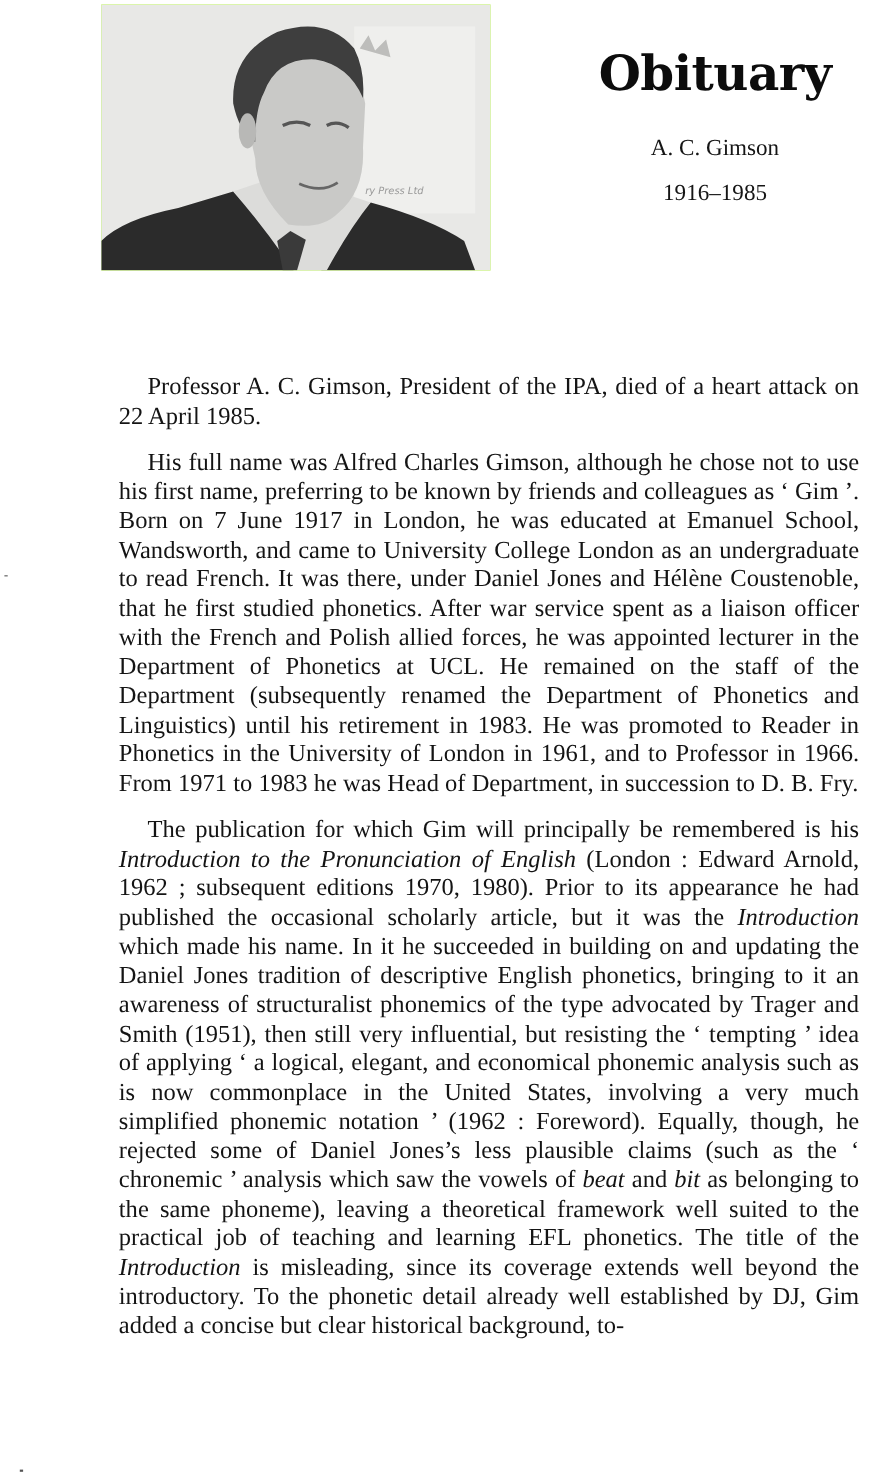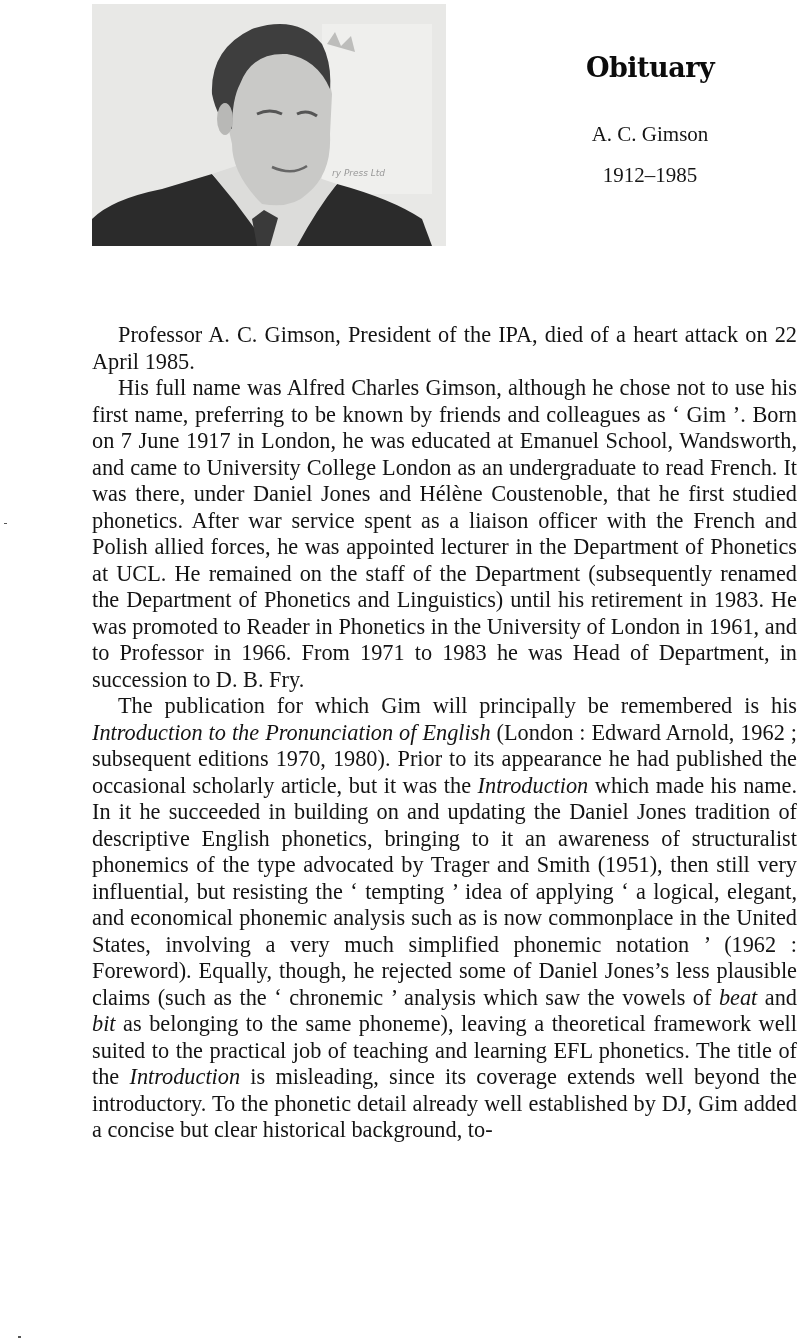--- a/index.html
+++ b/index.html
@@ -28,21 +28,21 @@
     .title-block {
       position: absolute;
       left: 520px;
       top: 48px;
       width: 260px;
       text-align: center;
     }
     .title {
       font-family: "DejaVu Serif", "Liberation Serif", serif;
       font-weight: bold;
-      font-size: 27px;
+      font-size: 44px;
       line-height: 40px;
       letter-spacing: -0.5px;
       margin: 0;
       color: #0c0c0c;
     }
     .subtitle-line {
       font-family: "Liberation Serif", "DejaVu Serif", serif;
       font-size: 21px;
       line-height: 41px;
       color: #151515;
@@ -53,21 +53,21 @@
       left: 92px;
       top: 322px;
       width: 705px;
       font-family: "Liberation Serif", "DejaVu Serif", serif;
       font-size: 22.3px;
       line-height: 26.5px;
       text-align: justify;
       color: #141414;
     }
     .body-text p {
-      margin: 0;
+      margin: 16px;
       text-indent: 26px;
       hyphens: manual;
     }
     .body-text em { }
     .margin-mark {
       position: absolute;
       background: #555;
     }
   </style>
 </head>
@@ -97,21 +97,21 @@
 
     <path d="M180 163 Q200 172 215 162" stroke="#666" stroke-width="2.5" fill="none"></path>
     <text x="240" y="172" font-size="9" fill="#999" font-family="DejaVu Sans, sans-serif" font-style="italic">ry Press Ltd</text>
   </svg>
 </div>
 
 <div class="title-block">
   <h1 class="title">Obituary</h1>
   <div class="sub-gap"></div>
   <div class="subtitle-line">A. C. Gimson</div>
-  <div class="subtitle-line">1912–1985</div>
+  <div class="subtitle-line">1916–1985</div>
 </div>
 
 <div class="body-text">
   <p><span>Professor A. C. Gimson, President of the IPA, died of a heart attack on 22 April 1985.</span></p>
   <p><span>His full name was Alfred Charles Gimson, although he chose not to use his first name, preferring to be known by friends and colleagues as ‘ Gim ’.  Born on 7 June 1917 in London, he was educated at Emanuel School, Wandsworth, and came to University College London as an undergraduate to read French.  It was there, under Daniel Jones and Hélène Coustenoble, that he first studied phonetics. After war service spent as a liaison officer with the French and Polish allied forces, he was appointed lecturer in the Department of Phonetics at UCL.  He remained on the staff of the Department (subsequently renamed the Department of Phonetics and Linguis­tics) until his retirement in 1983.  He was promoted to Reader in Phonetics in the University of London in 1961, and to Professor in 1966.  From 1971 to 1983 he was Head of Department, in succession to D. B. Fry.</span></p>
   <p><span>The publication for which Gim will principally be remembered is his </span><em>Introduction to the Pronunciation of English</em><span> (London :  Edward Arnold, 1962 ;  subsequent editions 1970, 1980).  Prior to its appear­ance he had published the occasional scholarly article, but it was the </span><em>Introduction</em><span> which made his name.  In it he succeeded in building on and updating the Daniel Jones tradition of descriptive English phonetics, bringing to it an awareness of structuralist phonemics of the type advocated by Trager and Smith (1951), then still very influential, but resisting the ‘ tempting ’ idea of applying ‘ a logical, elegant, and economical phonemic analysis such as is now common­place in the United States, involving a very much simplified phone­mic notation ’ (1962 :  Foreword).  Equally, though, he rejected some of Daniel Jones’s less plausible claims (such as the ‘ chronemic ’ analysis which saw the vowels of </span><em>beat</em><span> and </span><em>bit</em><span> as belonging to the same phoneme), leaving a theoretical framework well suited to the practical job of teaching and learning EFL phonetics.  The title of the </span><em>Introduction</em><span> is misleading, since its coverage extends well beyond the introductory.  To the phonetic detail already well established by DJ, Gim added a concise but clear historical background, to-</span></p>
 </div>
 
 <div class="margin-mark" style="left:4px; top:523px; width:3px; height:1px;"></div>
 <div class="margin-mark" style="left:18px; top:1336px; width:3px; height:2px;"></div>

